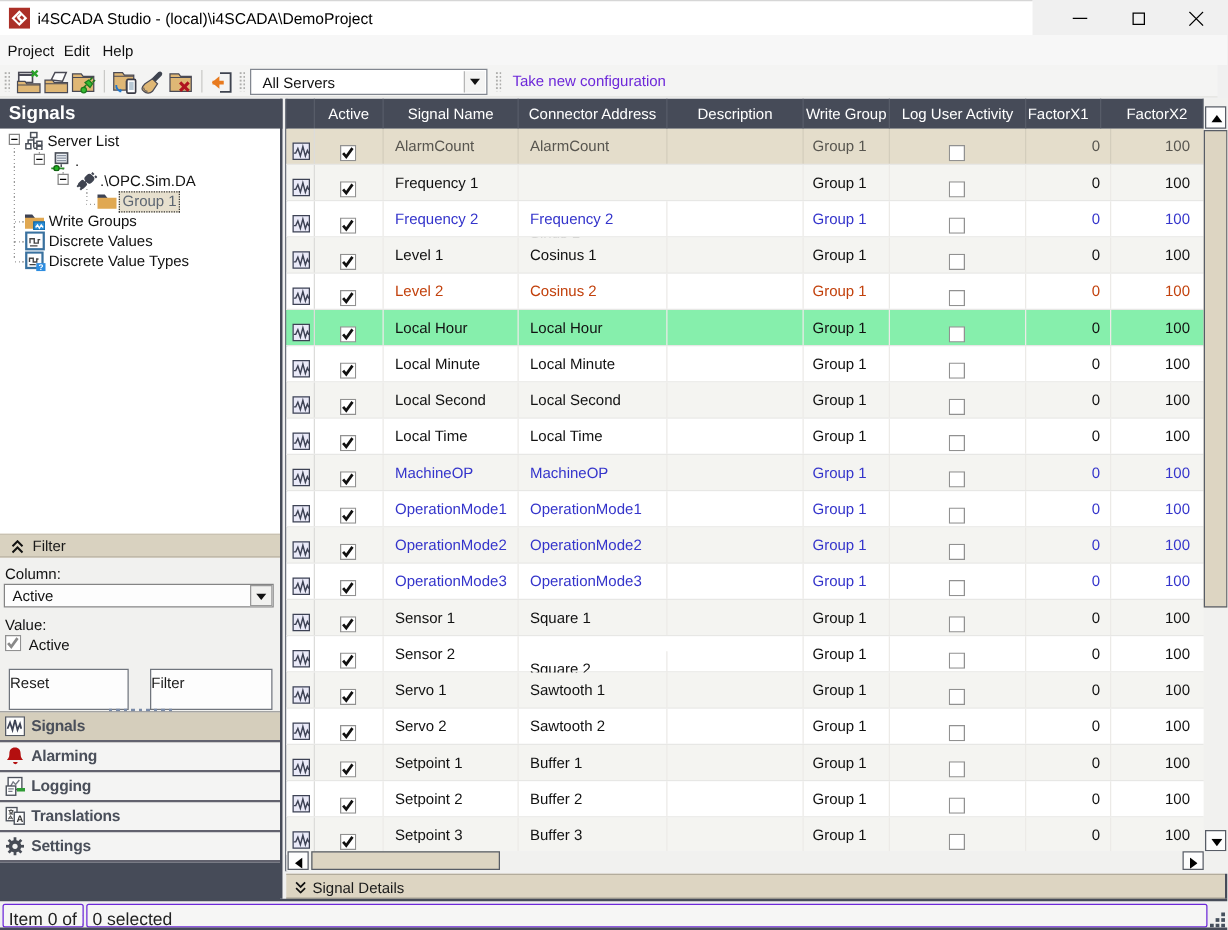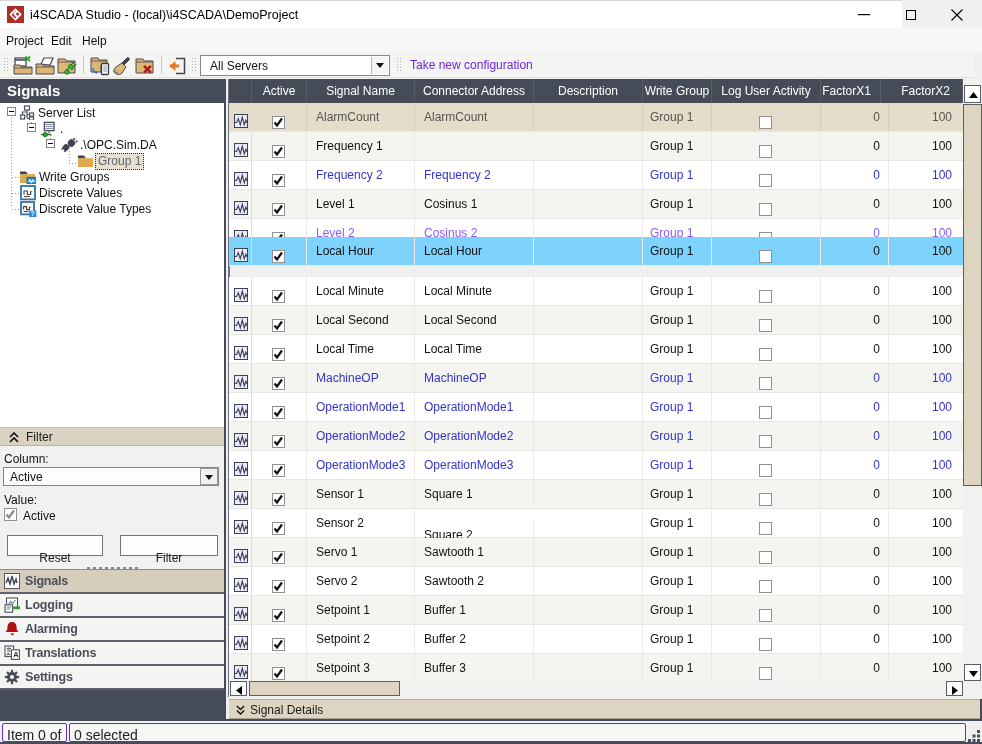--- a/index.html
+++ b/index.html
@@ -1,19 +1,19 @@
 <!DOCTYPE html>
 <html><head><meta charset="utf-8"><title>i4SCADA Studio</title>
 <style>
 * { margin:0; padding:0; box-sizing:border-box; }
 html,body { width:982px; height:744px; }
 body { font-family:"Liberation Sans",sans-serif; font-size:12px; background:#f0f0f0; position:relative; overflow:hidden; color:#111; }
 .abs { position:absolute; }
 
-#titlebar { position:absolute; left:0; top:0; width:902px; height:28px; background:#fff; border-top:1px solid #d6d6d6; }
+#titlebar { position:absolute; left:0; top:0; width:826px; height:28px; background:#fff; border-top:1px solid #d6d6d6; }
 #titletext { position:absolute; left:30px; top:7px; font-size:12.5px; color:#000; }
 
 #menubar { position:absolute; left:0; top:28px; width:982px; height:24px; background:#f7f7f7; }
 #menubar span { position:absolute; top:6px; color:#111; }
 
 #toolbar { position:absolute; left:0; top:52px; width:974px; height:26px; background:#f4f4f3; border-bottom:1px solid #e2e2e0; }
 .tsep { position:absolute; top:4px; width:1px; height:18px; background:#c9c9c7; }
 .grip { position:absolute; top:5px; width:5px; height:16px;
   background-image:radial-gradient(#aeaeac 0.9px, transparent 1px); background-size:3px 3px; }
 .ticon { position:absolute; top:4px; width:20px; height:20px; }
@@ -30,21 +30,21 @@
 .texp { position:absolute; width:9px; height:9px; background:#fff; border:1px solid #848484; }
 .texp:after { content:""; position:absolute; left:1px; top:3px; width:5px; height:1px; background:#000; }
 .ticn { position:absolute; width:16px; height:16px; }
 .dotv { position:absolute; width:1px; background-image:repeating-linear-gradient(to bottom,#9a9a9a 0 1px,transparent 1px 3px); }
 .doth { position:absolute; height:1px; background-image:repeating-linear-gradient(to right,#9a9a9a 0 1px,transparent 1px 3px); }
 #filter { position:absolute; left:0; top:348px; width:224px; height:222px; background:#f1f1ef; }
 #filter-head { position:absolute; left:0; top:0; width:224px; height:19px; background:#d9d2c0; border-top:1px solid #c9c2b2; border-bottom:1px solid #b9b2a2; color:#1a1a1a; }
 #fcombo { position:absolute; left:3px; top:40px; width:216px; height:19px; background:#fdfdfd; border:1px solid #848484; }
 #fcombo .btn { position:absolute; right:0px; top:0px; width:18px; height:17px; background:#f1f1ef; border:1px solid #999; }
 #fcombo .btn:after { content:""; position:absolute; left:4px; top:6px; border:4px solid transparent; border-top:5px solid #111; }
-.fbtn { position:absolute; top:108px; height:21px; background:#fdfdfd; border:1px solid #70757d; text-align:center; padding-top:15px; color:#1a1a1a; }
+.fbtn { position:absolute; top:108px; height:33px; background:#fdfdfd; border:1px solid #70757d; text-align:left; padding-top:3px; color:#1a1a1a; }
 #nav { position:absolute; left:0; top:490px; width:224px; border-top:1px solid #8a8a8a; }
 .nitem { position:relative; width:224px; height:24px; background:#f4f4f3; border-bottom:2px solid #62626e; color:#4a4f5a; font-weight:bold; font-size:12.5px; letter-spacing:-0.2px; }
 .nitem .lab { position:absolute; left:25px; top:4px; }
 .nitem .ico { position:absolute; left:4px; top:3px; width:16px; height:16px; }
 #lp-fill { position:absolute; left:0; top:611px; width:224px; height:30px; background:#464b58; }
 
 #grid-head { position:absolute; left:229px; top:79px; width:734px; height:24px; background:#464b58; }
 .hcell { position:absolute; top:0; height:24px; line-height:24px; color:#fff; text-align:center; border-right:1px solid #575c68; }
 .grow { position:absolute; left:229px; width:734px; height:29px; border-bottom:1px solid #e7e7e5; }
 .cell { position:absolute; top:0; height:28px; line-height:28px; overflow:hidden; }
@@ -249,34 +249,34 @@
   <div id="nav">
     <div class="nitem" style="background:#d5cebc;">
       <span class="ico"><svg width="16" height="16" viewBox="0 0 16 16">
             <rect x="0.5" y="0.5" width="15" height="15" fill="#fdfdfd" stroke="#555a64"></rect>
             <polyline points="2,10 4,5 6,11 8,3 10,11 12,6 13,10" fill="none" stroke="#3d4254" stroke-width="1.4"></polyline>
           </svg></span>
       <span class="lab">Signals</span>
     </div>
     <div class="nitem">
       <span class="ico"><svg width="16" height="16" viewBox="0 0 16 16">
+            <path d="M8 1 c3 0 4.5 2 4.5 5 c0 3 1 4 2 5 h-13 c1 -1 2 -2 2 -5 c0 -3 1.5 -5 4.5 -5 z" fill="#b40f0f"></path>
+            <path d="M6.5 12.5 a1.8 1.8 0 0 0 3.6 0 z" fill="#b40f0f"></path>
+          </svg></span>
+      <span class="lab">Alarming</span>
+    </div>
+    <div class="nitem">
+      <span class="ico"><svg width="16" height="16" viewBox="0 0 16 16">
             <rect x="2.5" y="1" width="11" height="9.6" fill="#fdfdfd" stroke="#4d525c" stroke-width="1.1"></rect>
             <polyline points="4.5,8 6.5,4.5 8.5,6.5 11.5,3" fill="none" stroke="#767b85" stroke-width="1.1"></polyline>
             <rect x="9.5" y="9.4" width="6.5" height="2.8" fill="#2f9b35"></rect>
             <rect x="1" y="7.8" width="7.6" height="7.4" fill="#fdfdfd" stroke="#4d525c" stroke-width="1.1"></rect>
             <path d="M2.6 10 h4.4 M2.6 12 h3.4" stroke="#767b85" stroke-width="1"></path>
           </svg></span>
       <span class="lab">Logging</span>
-    </div>
-    <div class="nitem">
-      <span class="ico"><svg width="16" height="16" viewBox="0 0 16 16">
-            <path d="M8 1 c3 0 4.5 2 4.5 5 c0 3 1 4 2 5 h-13 c1 -1 2 -2 2 -5 c0 -3 1.5 -5 4.5 -5 z" fill="#b40f0f"></path>
-            <path d="M6.5 12.5 a1.8 1.8 0 0 0 3.6 0 z" fill="#b40f0f"></path>
-          </svg></span>
-      <span class="lab">Alarming</span>
     </div>
     <div class="nitem">
       <span class="ico"><svg width="16" height="16" viewBox="0 0 16 16">
             <rect x="1" y="1" width="8.6" height="10.6" fill="#fdfdfd" stroke="#4d525c" stroke-width="1.1"></rect>
             <path d="M2.8 3.4 h4 M4.8 2.4 v1 M3 6.2 c1.6 0 3 -1.4 3.4 -2.8 M3.6 3.9 c0.4 1.4 1.8 2.4 3 2.5" fill="none" stroke="#555" stroke-width="0.9"></path>
             <path d="M2.6 10.4 l1.8 -2.6 1.8 2.6 M3.2 9.6 h2.4" fill="none" stroke="#555" stroke-width="0.9"></path>
             <rect x="7.4" y="4.8" width="8" height="9.6" fill="#fdfdfd" stroke="#4d525c" stroke-width="1.1"></rect>
             <text x="9.2" y="12.4" font-size="7.5" fill="#333" font-family="Liberation Sans" font-weight="bold">A</text>
           </svg></span>
       <span class="lab">Translations</span>
@@ -414,21 +414,21 @@
     <div class="cell" style="left:305px;width:109px;border-right:1px solid #eceae7;"></div>
     <div class="cell" style="left:414px;width:69px;border-right:1px solid #eceae7;padding-left:7px;">Group 1</div>
     <div class="cell" style="left:483px;width:109px;border-right:1px solid #eceae7;text-align:center;">
       <span class="cbx"><svg width="13" height="13" viewBox="0 0 13 13">
           <rect x="0.5" y="0.5" width="12" height="12" fill="#fff" stroke="#919191" stroke-width="1"></rect>
         </svg></span>
     </div>
     <div class="cell" style="left:592px;width:68px;border-right:1px solid #eceae7;text-align:right;padding-right:8px;">0</div>
     <div class="cell" style="left:660px;width:74px;text-align:right;padding-right:11px;">100</div>
   </div>
-<div class="grow" style="top:219px;background:#fff;color:#8b5cf6;">
+<div class="grow" style="top:219px;background:#fff;color:#c2410c;">
     <div class="cell" style="left:0px;width:23px;border-right:1px solid #dcdcda;">
       <span class="cicon"><svg width="14" height="14" viewBox="0 0 14 14">
           <rect x="0" y="0" width="14" height="14" fill="#eaeaf8" stroke="#3d4254" stroke-width="2"></rect>
           <path d="M1 8.5 h1.6 l1.7 -3.7 2 6 2 -7.5 2 7.5 1.6 -4.5 1 2.2 h1" fill="none" stroke="#3d4254" stroke-width="1.15"></path>
         </svg></span>
     </div>
     <div class="cell" style="left:23px;width:55px;border-right:1px solid #eceae7;text-align:center;">
       <span class="cbx"><svg width="13" height="13" viewBox="0 0 13 13">
           <rect x="0.5" y="0.5" width="12" height="12" fill="#fff" stroke="#919191" stroke-width="1"></rect>
           <polyline points="2.5,6.5 5,9.5 10,2.5" fill="none" stroke="#111" stroke-width="2.2"></polyline>
@@ -439,21 +439,21 @@
     <div class="cell" style="left:305px;width:109px;border-right:1px solid #eceae7;"></div>
     <div class="cell" style="left:414px;width:69px;border-right:1px solid #eceae7;padding-left:7px;">Group 1</div>
     <div class="cell" style="left:483px;width:109px;border-right:1px solid #eceae7;text-align:center;">
       <span class="cbx"><svg width="13" height="13" viewBox="0 0 13 13">
           <rect x="0.5" y="0.5" width="12" height="12" fill="#fff" stroke="#919191" stroke-width="1"></rect>
         </svg></span>
     </div>
     <div class="cell" style="left:592px;width:68px;border-right:1px solid #eceae7;text-align:right;padding-right:8px;">0</div>
     <div class="cell" style="left:660px;width:74px;text-align:right;padding-right:11px;">100</div>
   </div>
-<div class="grow" style="top:237px;background:#7dd3fc;color:#111;">
+<div class="grow" style="top:248px;background:#86efac;color:#111;">
     <div class="cell" style="left:0px;width:23px;border-right:1px solid #dcdcda;">
       <span class="cicon"><svg width="14" height="14" viewBox="0 0 14 14">
           <rect x="0" y="0" width="14" height="14" fill="#eaeaf8" stroke="#3d4254" stroke-width="2"></rect>
           <path d="M1 8.5 h1.6 l1.7 -3.7 2 6 2 -7.5 2 7.5 1.6 -4.5 1 2.2 h1" fill="none" stroke="#3d4254" stroke-width="1.15"></path>
         </svg></span>
     </div>
     <div class="cell" style="left:23px;width:55px;border-right:1px solid #eceae7;text-align:center;">
       <span class="cbx"><svg width="13" height="13" viewBox="0 0 13 13">
           <rect x="0.5" y="0.5" width="12" height="12" fill="#fff" stroke="#919191" stroke-width="1"></rect>
           <polyline points="2.5,6.5 5,9.5 10,2.5" fill="none" stroke="#111" stroke-width="2.2"></polyline>

